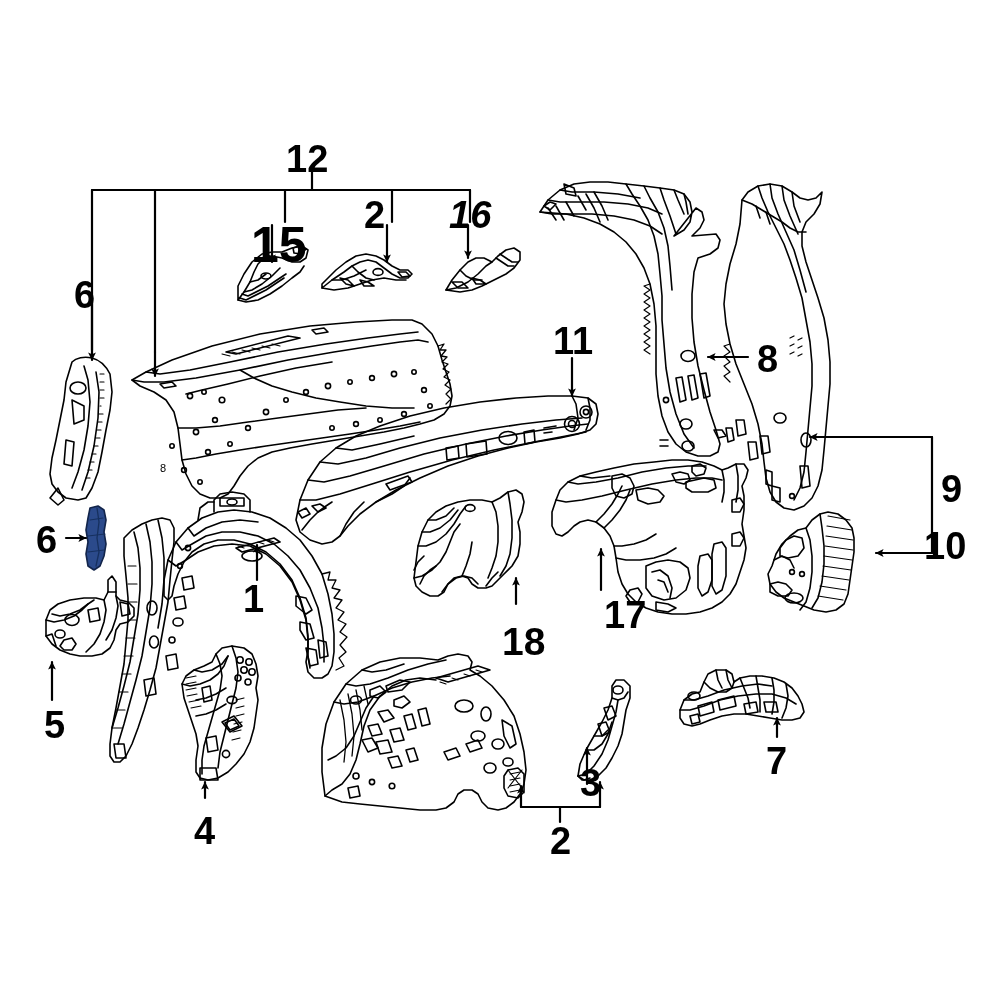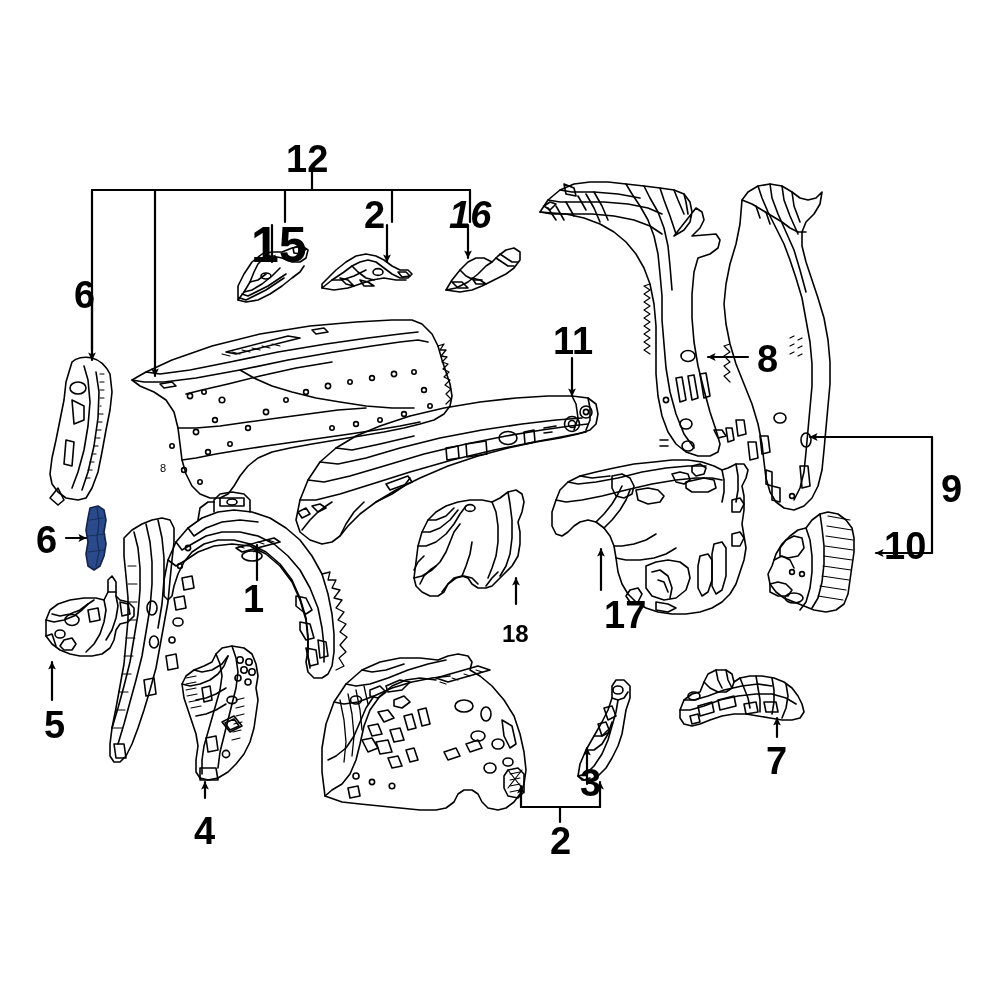--- a/index.html
+++ b/index.html
@@ -650,23 +650,23 @@
 
   <div class="callout-label" style="left:243px; top:580px; font-size:38px;">1</div>
   <div class="callout-label" style="left:550px; top:822px; font-size:38px;">2</div>
   <div class="callout-label" style="left:580px; top:764px; font-size:38px;">3</div>
   <div class="callout-label" style="left:194px; top:812px; font-size:38px;">4</div>
   <div class="callout-label" style="left:44px;  top:706px; font-size:38px;">5</div>
   <div class="callout-label" style="left:36px;  top:521px; font-size:38px;">6</div>
   <div class="callout-label" style="left:766px; top:742px; font-size:38px;">7</div>
   <div class="callout-label" style="left:757px; top:340px; font-size:38px;">8</div>
   <div class="callout-label" style="left:941px; top:470px; font-size:38px;">9</div>
-  <div class="callout-label" style="left:884px; top:527px; font-size:38px;">10</div>
+  <div class="callout-label" style="left:924px; top:527px; font-size:38px;">10</div>
   <div class="callout-label" style="left:553px; top:322px; font-size:38px;">11</div>
   <div class="callout-label" style="left:286px; top:140px; font-size:38px;">12</div>
   <div class="callout-label" style="left:74px;  top:276px; font-size:38px;">6</div>
   <div class="callout-label" style="left:364px; top:196px; font-size:38px;">2</div>
   <div class="callout-label" style="left:251px; top:192px; font-size:50px;margin-top:28px;">15</div>
   <div class="callout-label" style="left:449px; top:196px; font-size:38px;font-style:italic;">16</div>
   <div class="callout-label" style="left:584px; top:596px; font-size:38px;margin-left:20px;">17</div>
-  <div class="callout-label" style="left:502px; top:622px; font-size:24px;text-align:right;">18</div>
+  <div class="callout-label" style="left:502px; top:622px; font-size:39px;text-align:right;">18</div>
 
 </div>
 
 </body></html>

